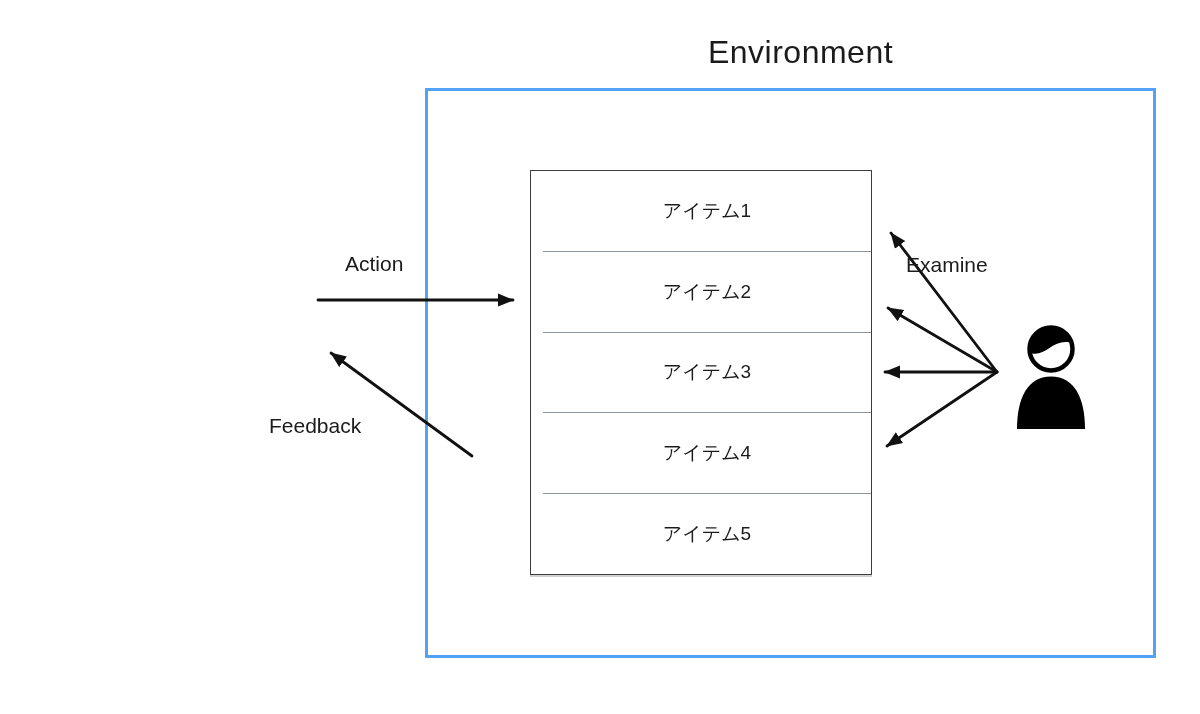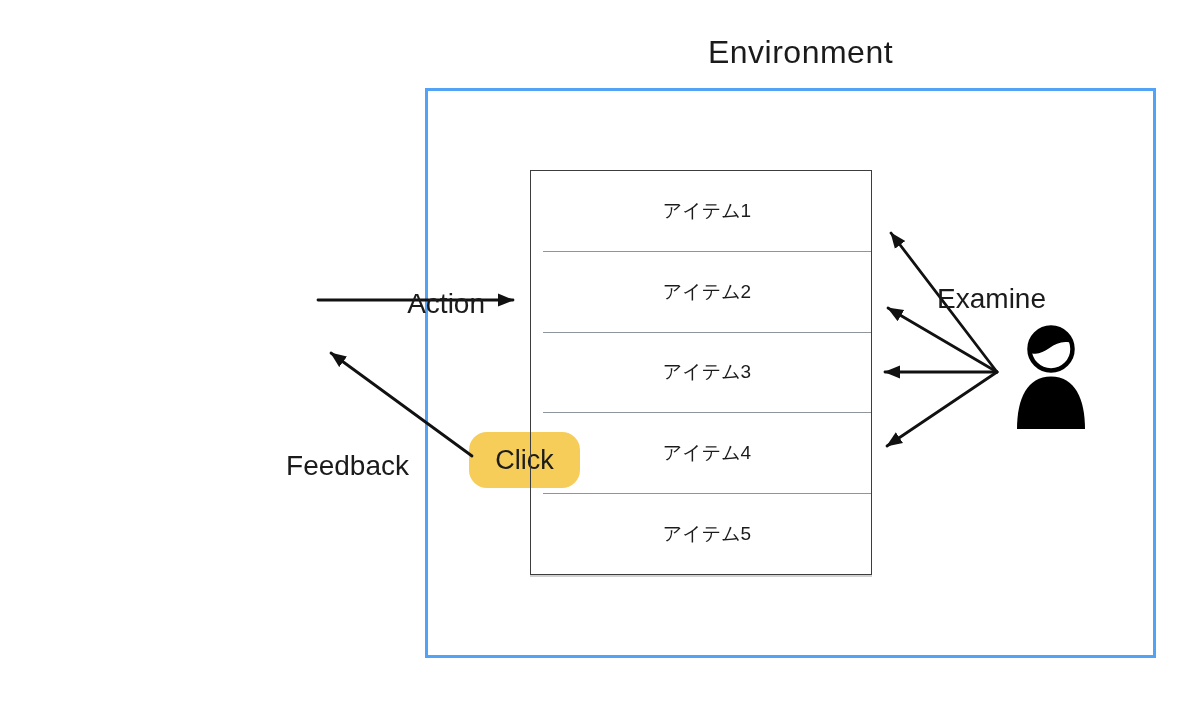--- a/index.html
+++ b/index.html
@@ -61,28 +61,27 @@
     font-size: 19px;
     background: transparent;
   }
   .item-row + .item-row {
     border-top: 1px solid var(--list-divider-gray, #8e959b);
     text-align: right;
   }
   .arrow-label {
     position: absolute;
     width: 140px;
-    text-align: right;
-    font-size: 28px;
+    text-align: left;
+    font-size: 21px;
     z-index: 5;
-    margin-top: 36px;
   }
   .label-action   { left: 345px; top: 252px; }
   .label-feedback { left: 269px; top: 414px; }
-  .label-examine  { left: 906px; top: 247px; }
+  .label-examine  { left: 906px; top: 253px; }
   .overlay {
     position: absolute;
     left: 0; top: 0; width: 1200px; height: 714px;
     z-index: 4;
     pointer-events: none;
   }
   .arrow {
     stroke: var(--arrow-color, #111111);
     stroke-width: 2.8;
     stroke-linecap: round;
@@ -94,21 +93,20 @@
 </style>
 </head>
 <body>
 
 <div class="canvas">
 
   <div class="env-title">Environment</div>
 
   <div class="env-box"></div>
 
-  <div class="click-badge">Click</div>
 
   <div class="item-list">
     <div class="item-row">アイテム1</div>
     <div class="item-row">アイテム2</div>
     <div class="item-row">アイテム3</div>
     <div class="item-row">アイテム4</div>
     <div class="item-row">アイテム5</div>
   </div>
 
 

